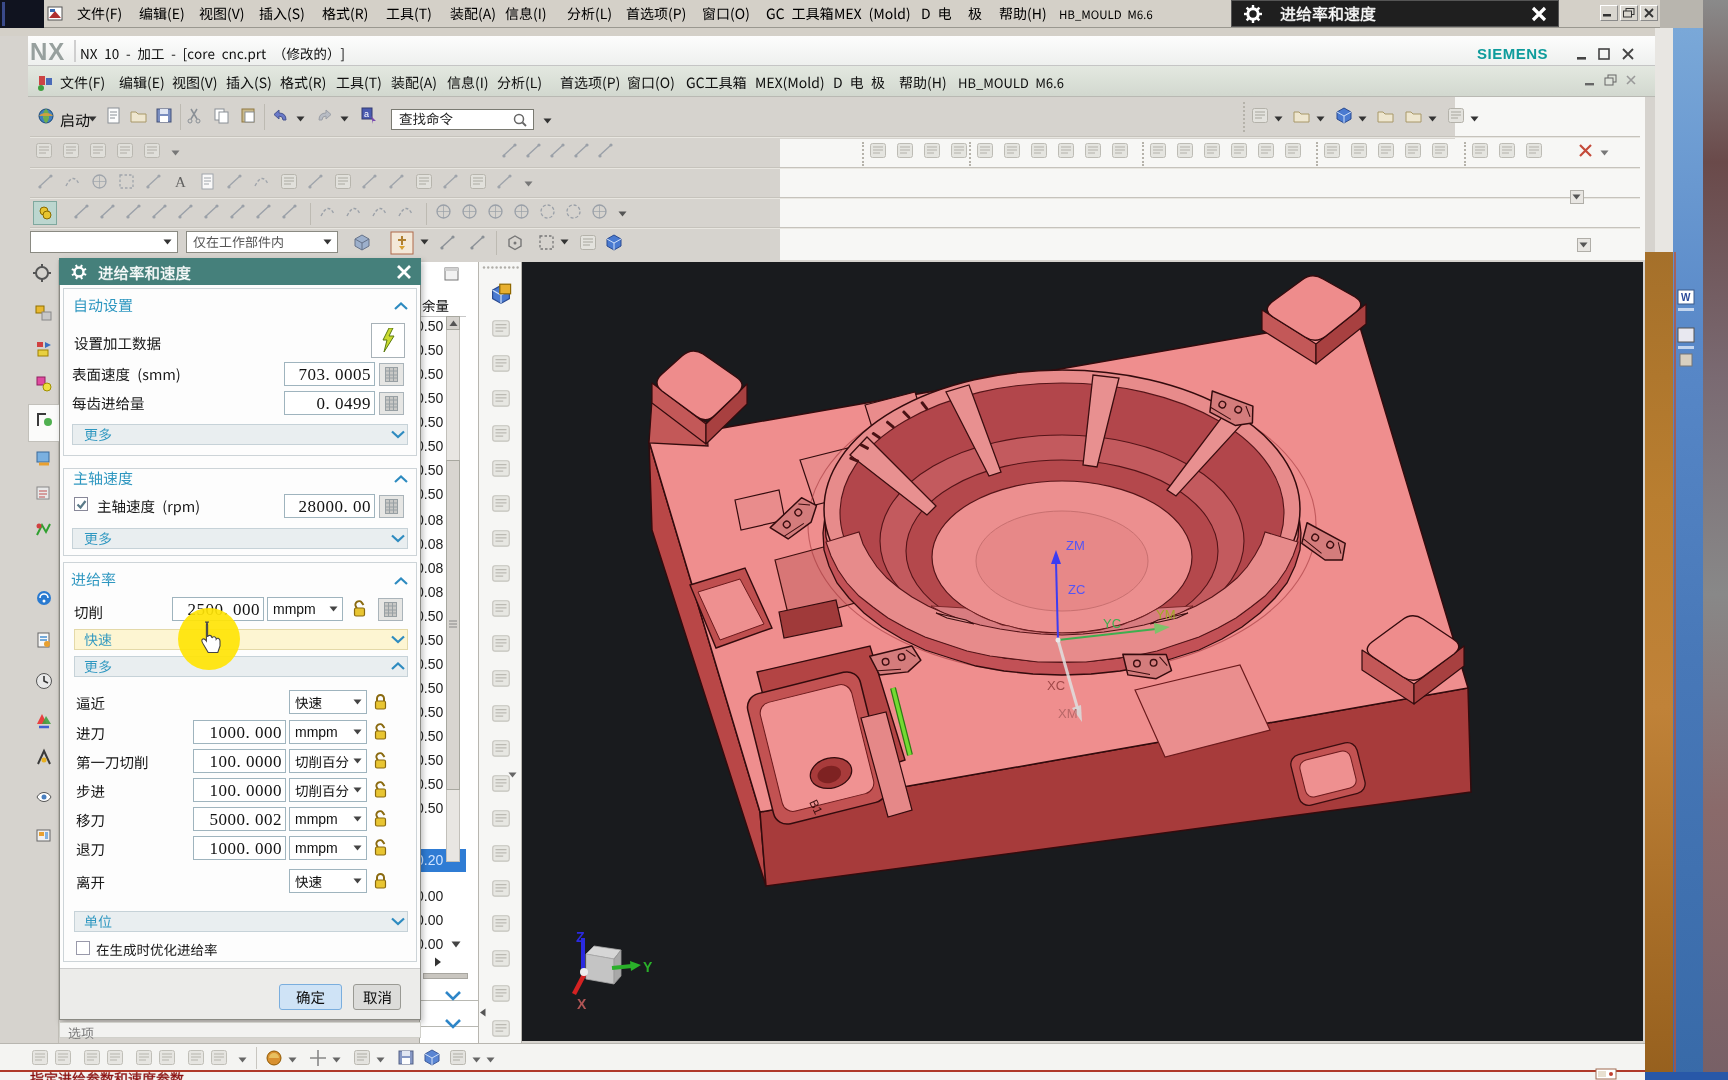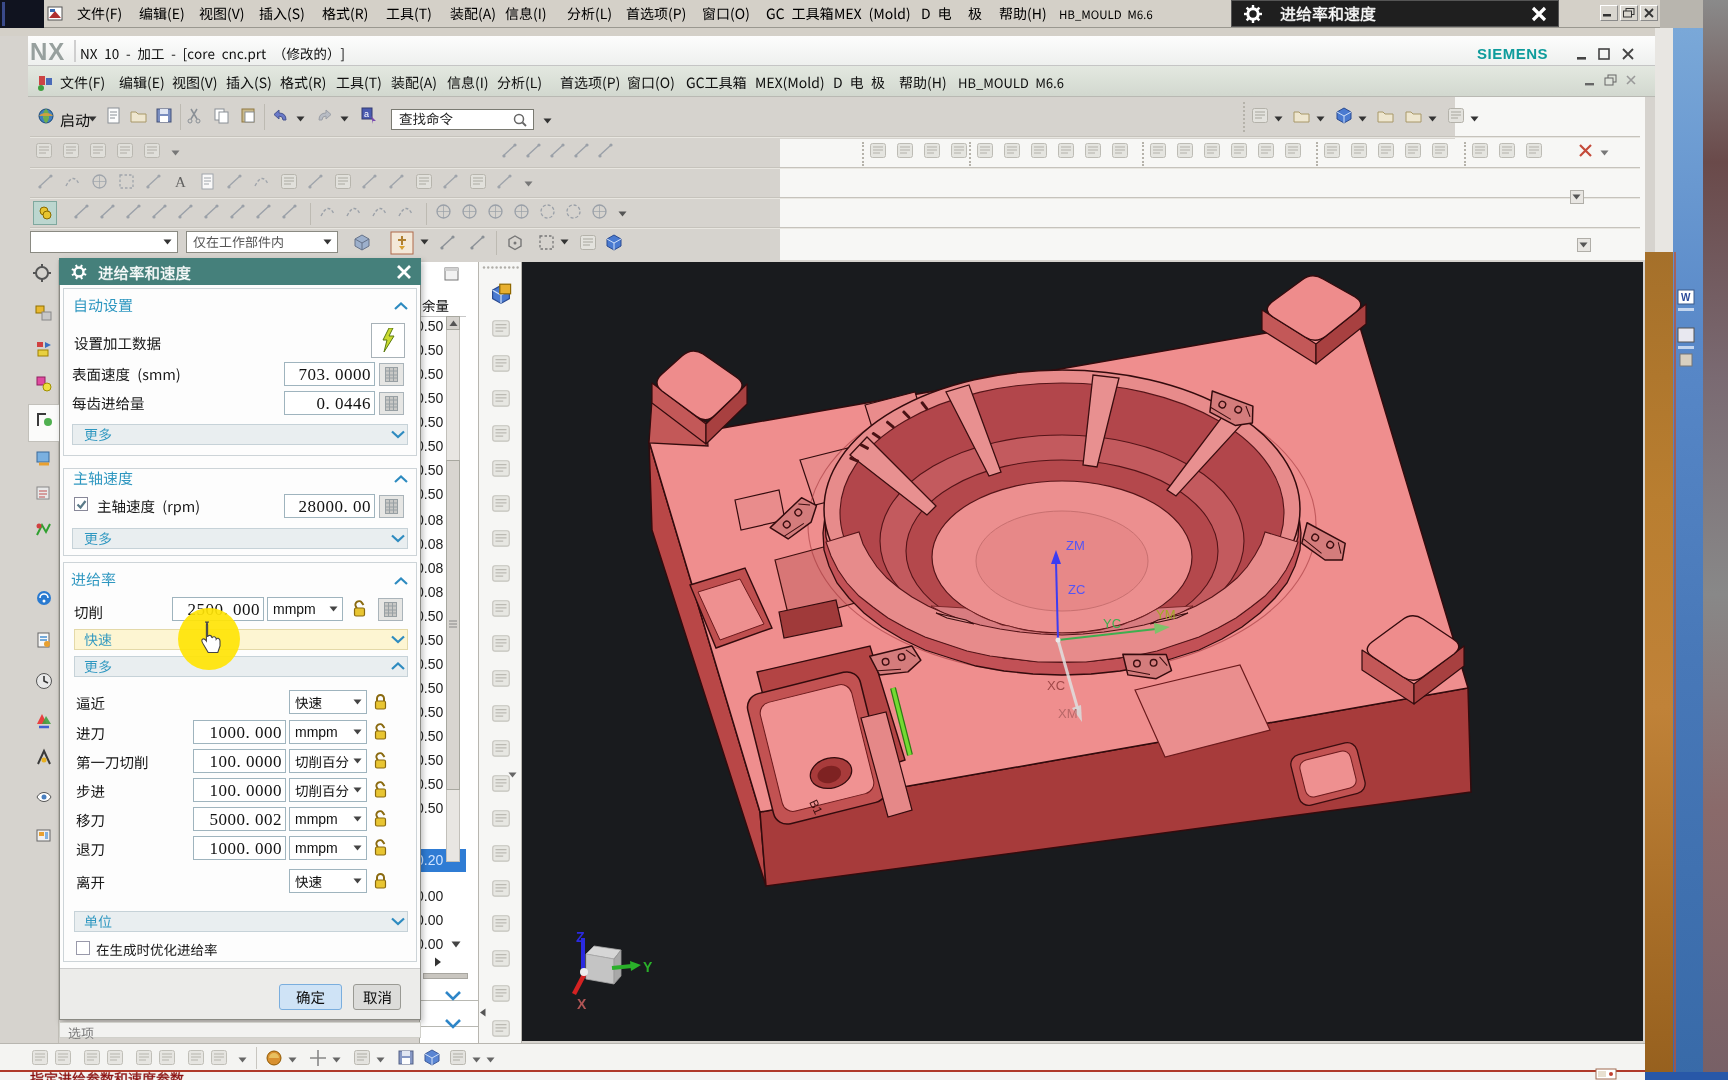--- a/index.html
+++ b/index.html
@@ -941,27 +941,27 @@
     <path d="M2 2 L14 14 M14 2 L2 14" stroke="#fff" stroke-width="2.8"></path>
   </svg>
 <div style="position:absolute;left:63px;top:288px;width:354px;height:168px;border:1px solid #cdd4d8;background:#fdfdfd"></div>
 <svg class="ab" style="left:393px;top:301px" width="16" height="10">
     <path d="M2 8 L8 2.5 L14 8" stroke="#2e8bc0" stroke-width="2.2" fill="none"></path>
   </svg>
 <div style="position:absolute;left:371px;top:323px;width:34px;height:35px;background:#fff;border:1px solid #a8b2b8"></div>
 <svg class="ab" style="left:381px;top:328px" width="15" height="25">
     <path d="M8 0 L2 12 L6 12 L3 24 L13 8 L8 8 L12 0 Z" fill="#cada30" stroke="#5a7a10" stroke-width="1"></path>
   </svg>
-<div style="position:absolute;left:284px;top:362px;width:91px;height:24px;background:#fff;border:1px solid #9fb4be;font-family:&quot;Liberation Serif&quot;,serif;font-size:17px;color:#111;text-align:right;padding:2px 3px 0 0;letter-spacing:0.5px">703. 0000</div>
+<div style="position:absolute;left:284px;top:362px;width:91px;height:24px;background:#fff;border:1px solid #9fb4be;font-family:&quot;Liberation Serif&quot;,serif;font-size:17px;color:#111;text-align:right;padding:2px 3px 0 0;letter-spacing:0.5px">703. 0005</div>
 <div style="position:absolute;left:379px;top:363px;width:25px;height:23px;background:#e6e6e4;border:1px solid #aab4ba"></div>
 <svg class="ab" style="left:385px;top:367px" width="13" height="15">
     <rect x="0.5" y="0.5" width="12" height="14" fill="#c8c8c6" stroke="#98a0a4"></rect>
     <path d="M1 4 h11 M1 8 h11 M1 11 h11 M4.5 1 v13 M8.5 1 v13" stroke="#98a0a4" stroke-width="1"></path>
   </svg>
-<div style="position:absolute;left:284px;top:391px;width:91px;height:24px;background:#fff;border:1px solid #9fb4be;font-family:&quot;Liberation Serif&quot;,serif;font-size:17px;color:#111;text-align:right;padding:2px 3px 0 0;letter-spacing:0.5px">0. 0446</div>
+<div style="position:absolute;left:284px;top:391px;width:91px;height:24px;background:#fff;border:1px solid #9fb4be;font-family:&quot;Liberation Serif&quot;,serif;font-size:17px;color:#111;text-align:right;padding:2px 3px 0 0;letter-spacing:0.5px">0. 0499</div>
 <div style="position:absolute;left:379px;top:392px;width:25px;height:23px;background:#e6e6e4;border:1px solid #aab4ba"></div>
 <svg class="ab" style="left:385px;top:396px" width="13" height="15">
     <rect x="0.5" y="0.5" width="12" height="14" fill="#c8c8c6" stroke="#98a0a4"></rect>
     <path d="M1 4 h11 M1 8 h11 M1 11 h11 M4.5 1 v13 M8.5 1 v13" stroke="#98a0a4" stroke-width="1"></path>
   </svg>
 <div style="position:absolute;left:72px;top:424px;width:336px;height:21px;background:#e9eef0;border:1px solid #c6d2d8"></div>
 <svg class="ab" style="left:390px;top:429px" width="16" height="10">
     <path d="M2 2.5 L8 8 L14 2.5" stroke="#2e8bc0" stroke-width="2.2" fill="none"></path>
   </svg>
 <div style="position:absolute;left:63px;top:468px;width:354px;height:88px;border:1px solid #cdd4d8;background:#fdfdfd"></div>

